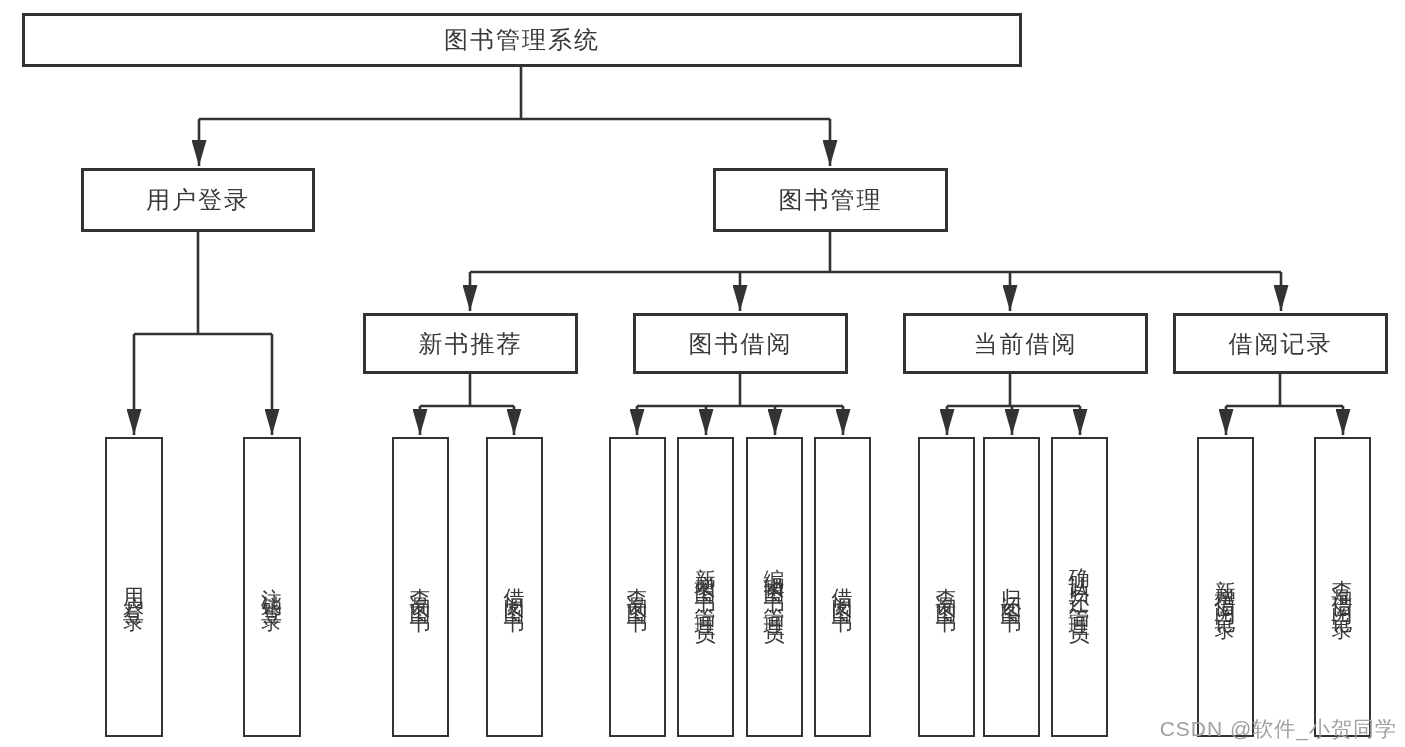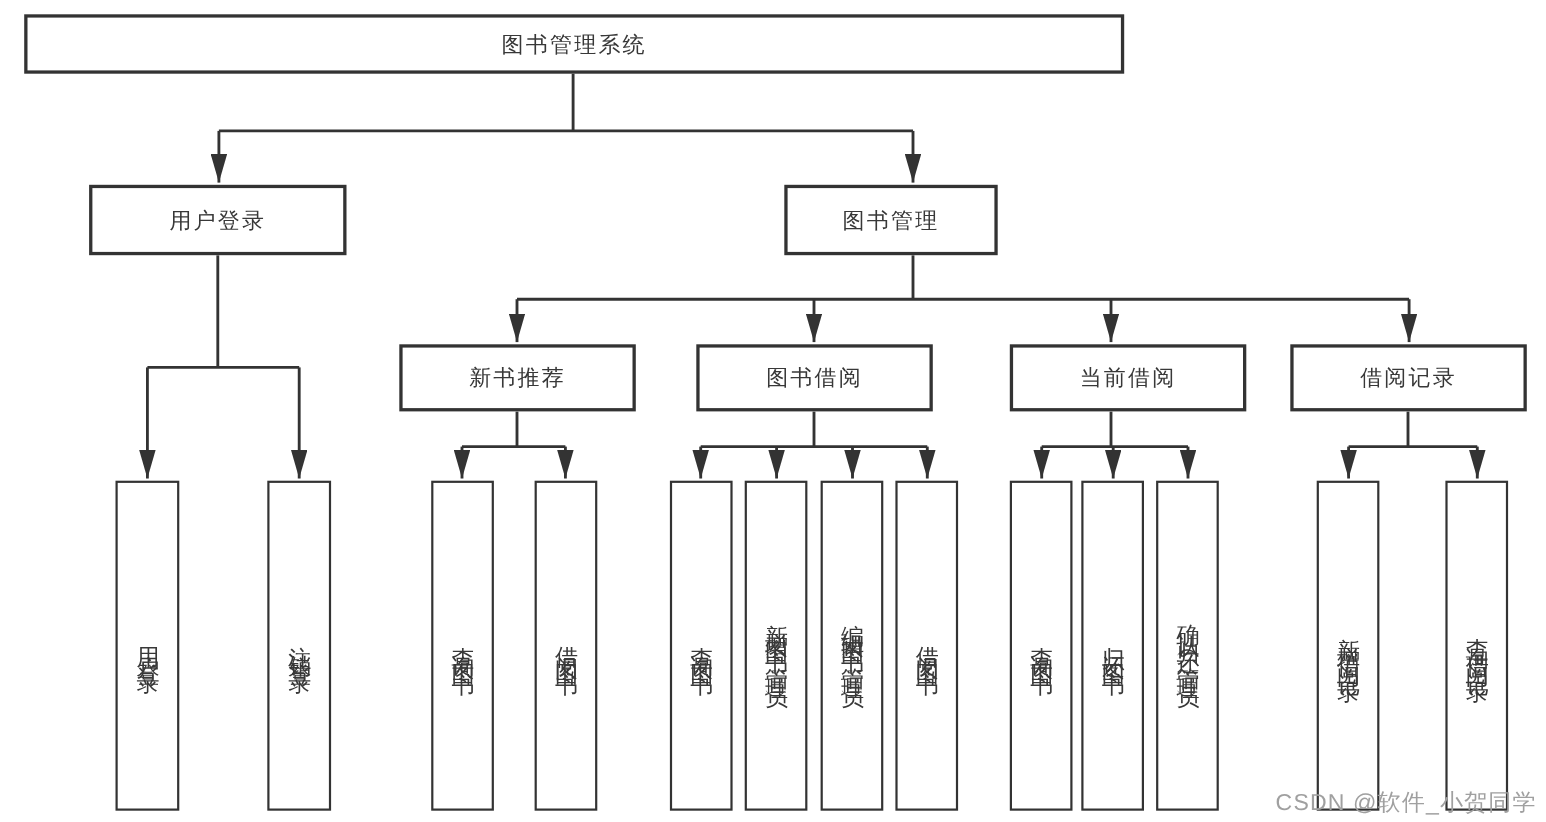--- a/index.html
+++ b/index.html
@@ -19,21 +19,21 @@
   .connectors path.arrow { marker-end: url(#arr); }
   #arr path { fill: var(--line); }
 
   .box {
     position: absolute;
     border: 3px solid var(--line);
     background: #fff;
     display: flex;
     align-items: center;
     justify-content: center;
-    font-size: 20px;
+    font-size: 24px;
     letter-spacing: 2px;
     color: var(--text);
   }
   .vbox {
     position: absolute;
     border: 2.5px solid var(--line);
     background: #fff;
     display: flex;
     align-items: center;
     justify-content: center;
@@ -106,25 +106,25 @@
 
     <path class="c" d="M1280 374 L1280 406"></path>
     <path class="c" d="M1226 406 L1343 406"></path>
     <path class="c arrow" d="M1226 406 L1226 435"></path>
     <path class="c arrow" d="M1343 406 L1343 435"></path>
   </svg>
 
   <div class="box" style="left:22px; top:13px; width:1000px; height:54px;">图书管理系统</div>
 
   <div class="box" style="left:81px; top:168px; width:234px; height:64px;">用户登录</div>
-  <div class="box" style="left:713px; top:168px; width:194px; height:64px;">图书管理</div>
+  <div class="box" style="left:713px; top:168px; width:235px; height:64px;">图书管理</div>
 
   <div class="box" style="left:633px; top:313px; width:215px; height:61px;">图书借阅</div>
   <div class="box" style="left:363px; top:313px; width:215px; height:61px;">新书推荐</div>
-  <div class="box" style="left:903px; top:313px; width:215px; height:61px;margin-left:15px;">当前借阅</div>
+  <div class="box" style="left:903px; top:313px; width:245px; height:61px;">当前借阅</div>
   <div class="box" style="left:1173px; top:313px; width:215px; height:61px;">借阅记录</div>
 
   <div class="vbox" style="left:105px; top:437px; width:58px; height:300px;">
     <span class="vtext">用户登录</span>
   </div>
   <div class="vbox" style="left:243px; top:437px; width:58px; height:300px;">
     <span class="vtext">注销登录</span>
   </div>
 
   <div class="vbox" style="left:392px; top:437px; width:57px; height:300px;">

